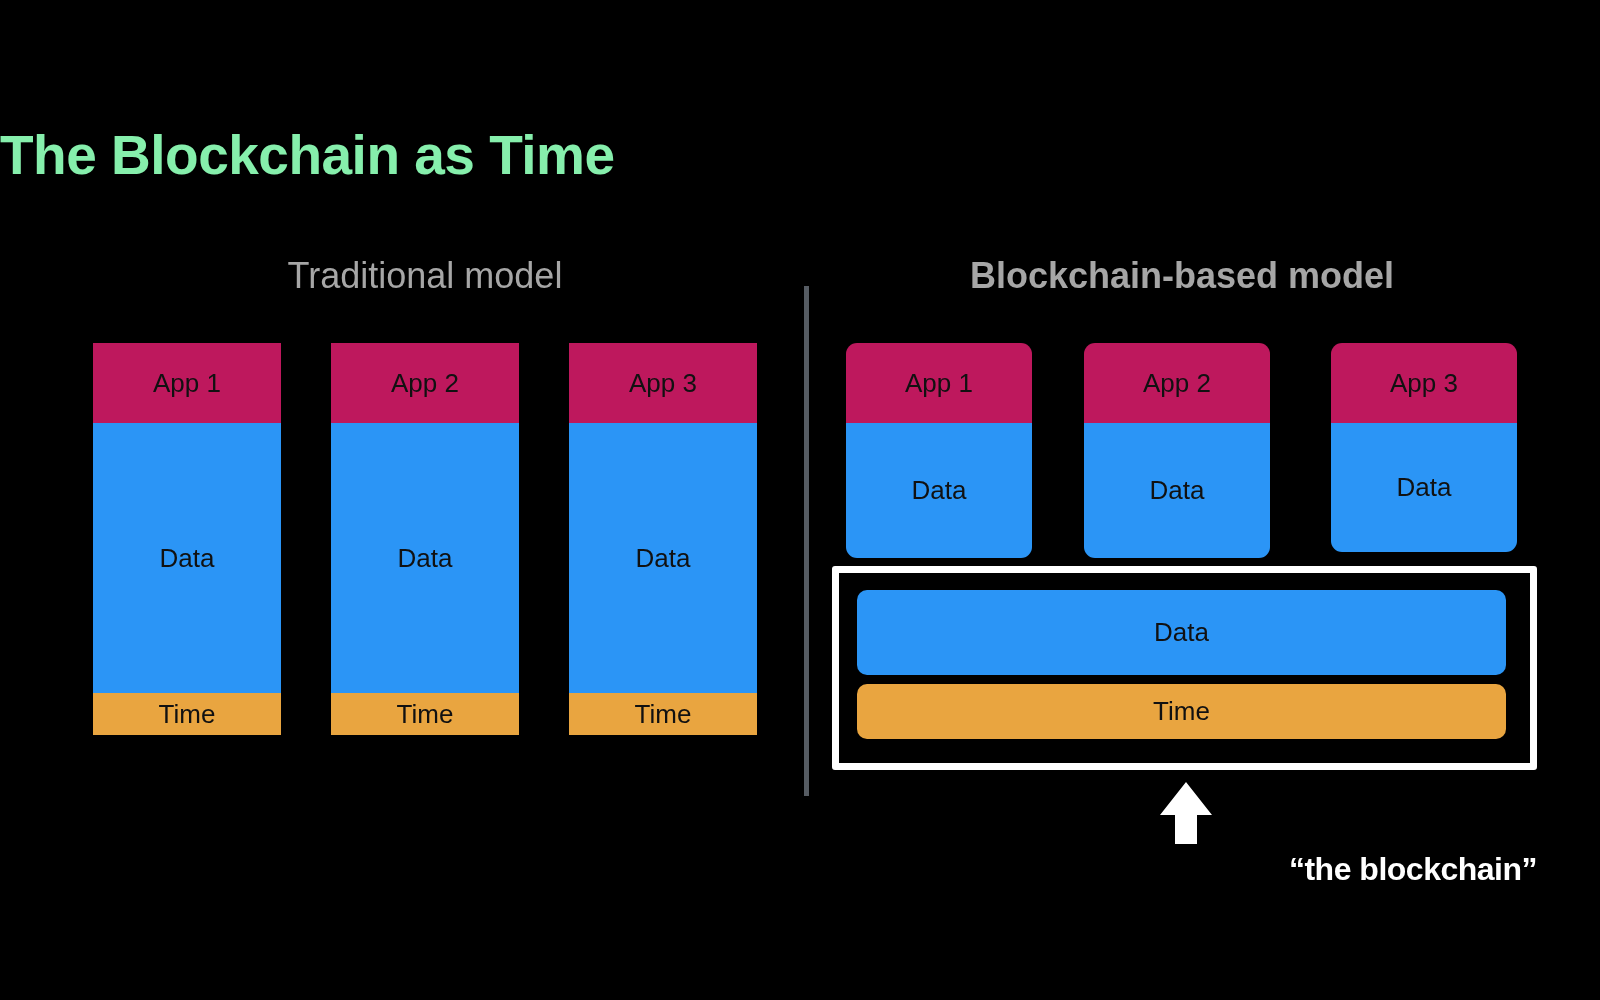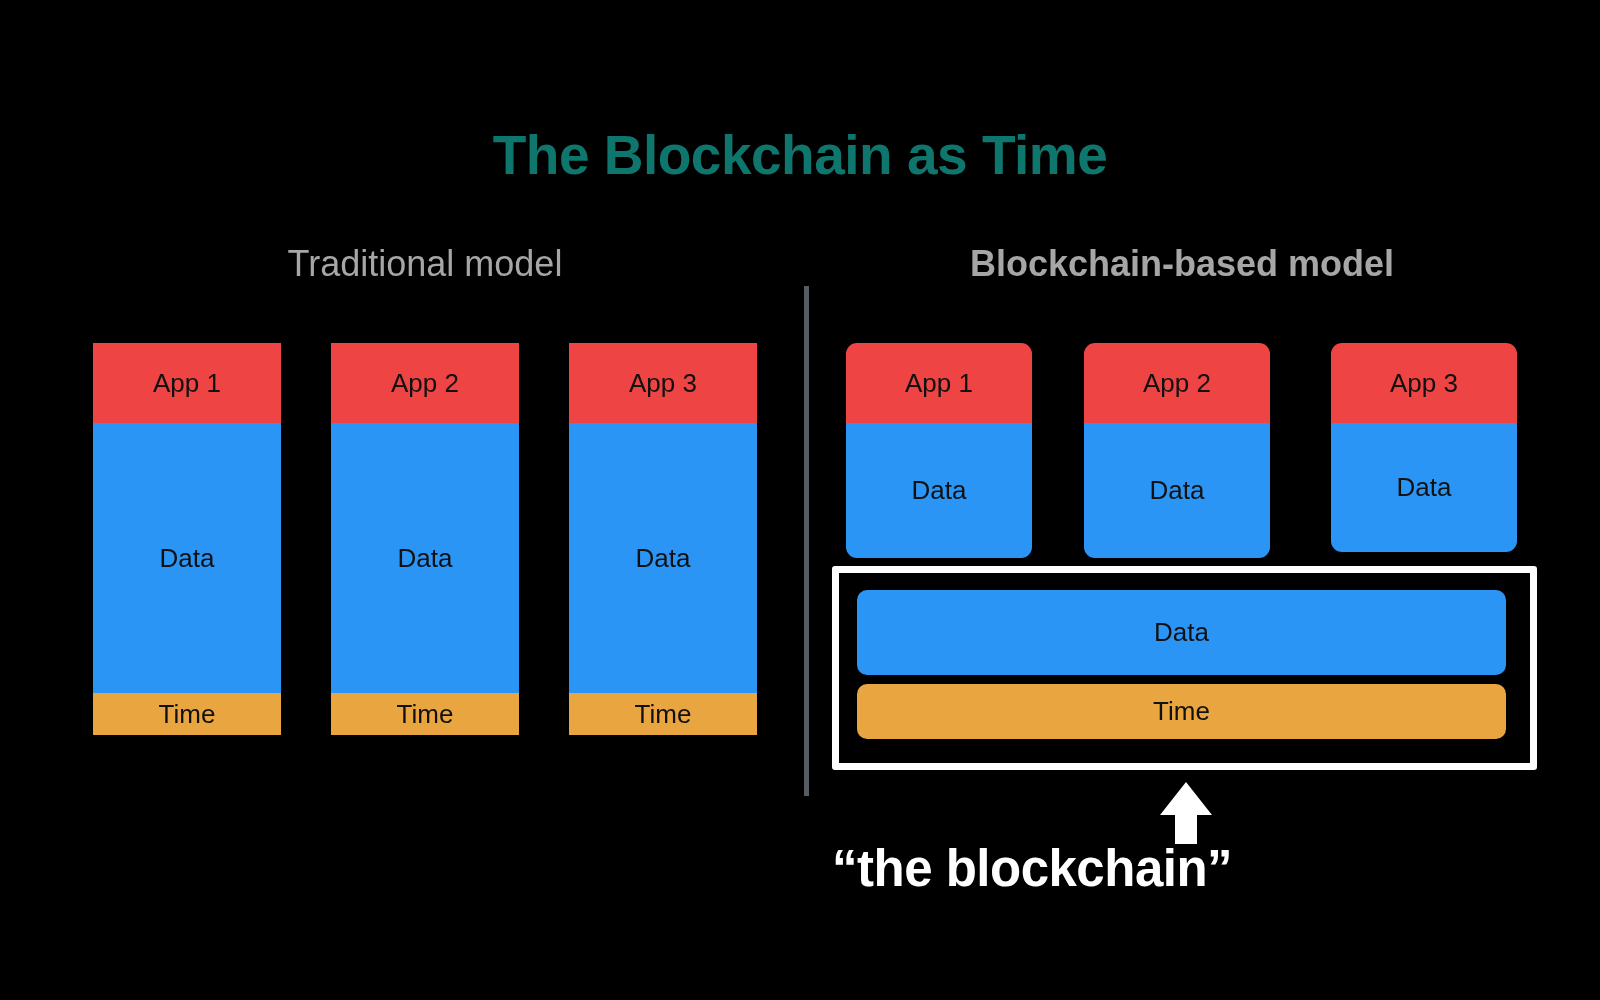--- a/index.html
+++ b/index.html
@@ -21,32 +21,32 @@
     height: 1000px;
     background: #000000;
   }
 
   
   .title {
     position: absolute;
     left: 0;
     top: 120px;
     width: 1600px;
-    text-align: center;
-    color: #0f766e;
+    text-align: left;
+    color: #86efac;
     font-size: 55px;
     font-weight: bold;
     letter-spacing: -0.5px;
     line-height: 70px;
   }
 
   
   .section-heading {
     position: absolute;
-    top: 240px;
+    top: 252px;
     color: #a6a6a6;
     font-size: 36px;
     font-weight: normal;
     text-align: center;
     line-height: 48px;
     letter-spacing: 0px;
   }
   #heading-left  { left: 93px;  width: 664px; }
   #heading-right { left: 846px; width: 672px; font-weight: bold; }
 
@@ -70,21 +70,21 @@
     left: 0;
     width: 100%;
     display: flex;
     align-items: center;
     justify-content: center;
     color: #111111;
     font-size: 26px;
     font-weight: normal;
     box-sizing: border-box;
   }
-  .seg-green  { background: #ef4444; }
+  .seg-green  { background: #be185d; }
   .seg-blue   { background: #2b95f6; }
   .seg-orange { background: #e9a540; }
 
   
   .stack-sq { border-radius: 0; }
   
   .stack-rd { border-radius: 11px; }
 
   
   .chain-box {
@@ -121,23 +121,23 @@
     width: 72px;
     height: 62px;
   }
 
   
   .caption {
     position: absolute;
     left: 832px;
     top: 840px;
     width: 705px;
-    text-align: left;
+    text-align: right;
     color: #ffffff;
-    font-size: 51px;
+    font-size: 32px;
     font-weight: bold;
     letter-spacing: -0.5px;
     line-height: 58px;
   }
 </style>
 </head>
 <body>
 
 <div id="slide">
 

